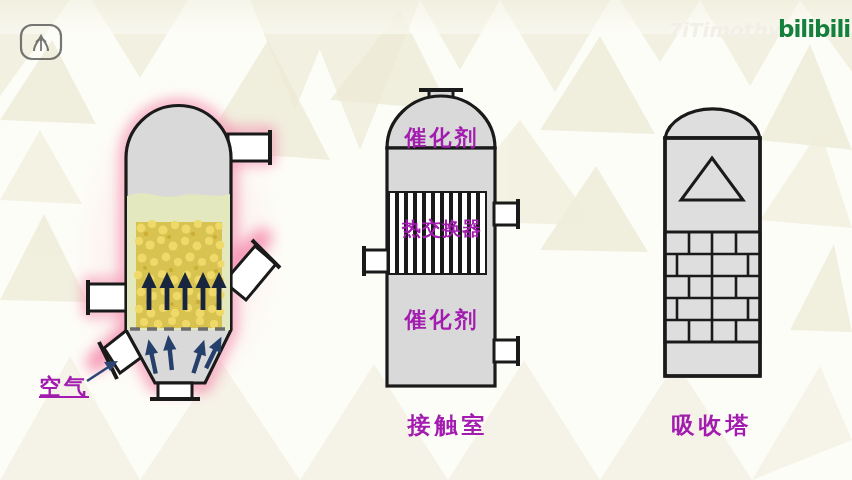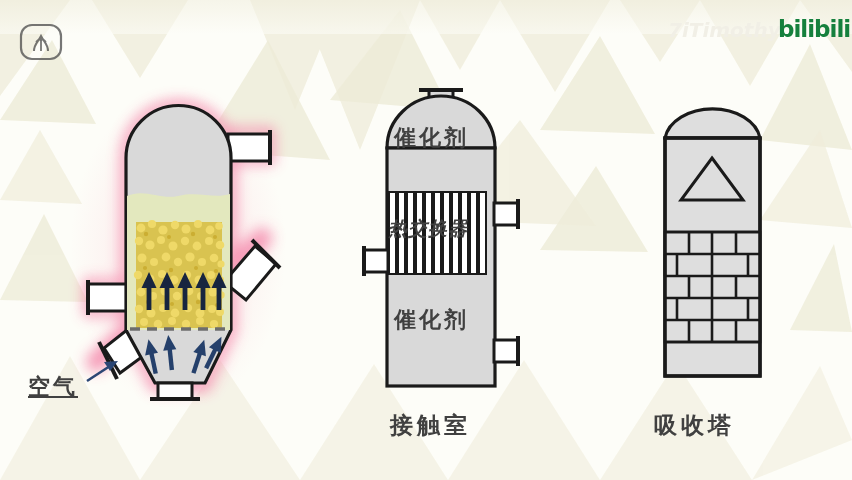--- a/index.html
+++ b/index.html
@@ -24,24 +24,24 @@
     top: 0;
     width: 852px;
     height: 480px;
   }
   #svg-layer { pointer-events: none; }
 
   .cn-label {
     position: absolute;
     font-family: "DejaVu Sans", "Liberation Sans", sans-serif;
     font-weight: 700;
-    color: #404040;
+    color: #a21caf;
     white-space: nowrap;
     letter-spacing: 2px;
-    text-align: left;
+    text-align: center;
   }
   .caption {
     font-size: 23px;
     letter-spacing: 4px;
   }
   .inner-label {
     font-size: 22px;
     letter-spacing: 3px;
   }
   .inner-label.small { font-size: 19px; letter-spacing: 1px; }
@@ -395,21 +395,21 @@
       <rect x="665" y="138" width="95" height="238" fill="none" stroke="#1a1a1a" stroke-width="3.4"></rect>
     </g>
   </svg>
 
 
   <div class="cn-label inner-label" style="left:28px; top:372px; width:72px;text-decoration:underline;">空气</div>
 
 
   <div class="cn-label inner-label" style="left:394px; top:123px; width:96px;">催化剂</div>
 
-  <div class="cn-label inner-label small" style="left:388px; top:216px; width:108px;font-style:italic;">热交换器</div>
+  <div class="cn-label inner-label small" style="left:388px; top:216px; width:108px;">热交换器</div>
 
   <div class="cn-label inner-label" style="left:394px; top:305px; width:96px;">催化剂</div>
 
   <div class="cn-label caption" style="left:654px; top:410px; width:116px;">吸收塔</div>
 
   <div class="cn-label caption" style="left:390px; top:410px; width:116px;">接触室</div>
 
   <div class="watermark" id="wm-user">7iTimothy</div>
 
   <div class="watermark" id="wm-bili">bilibili</div>

